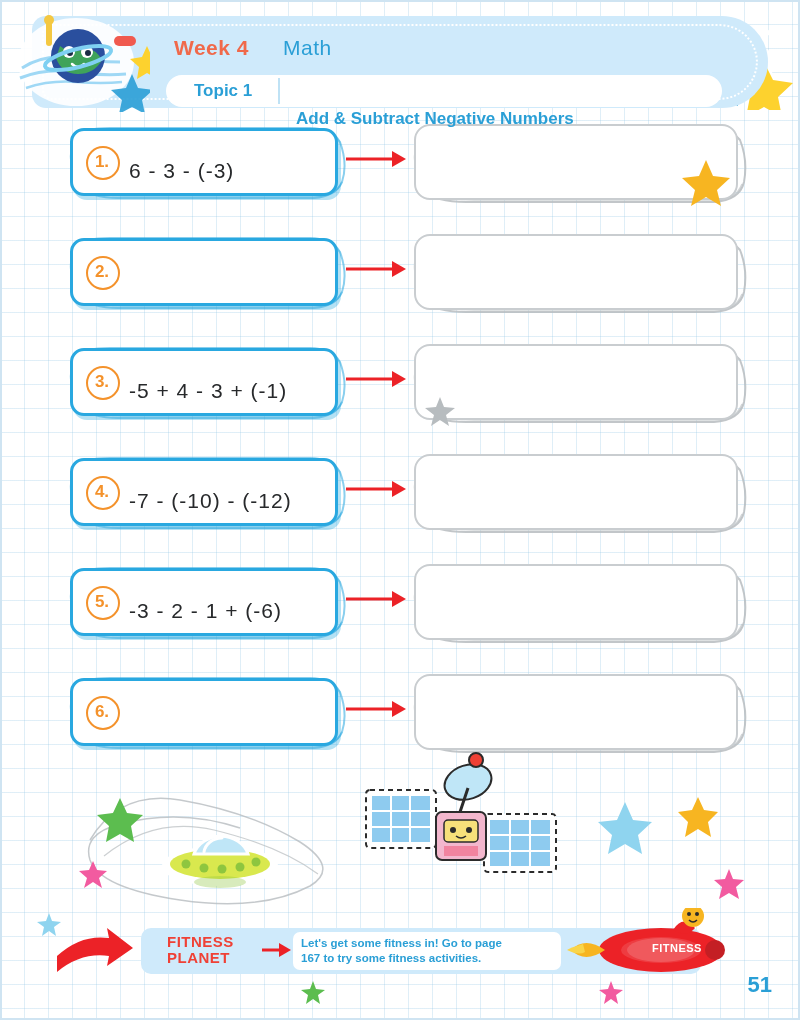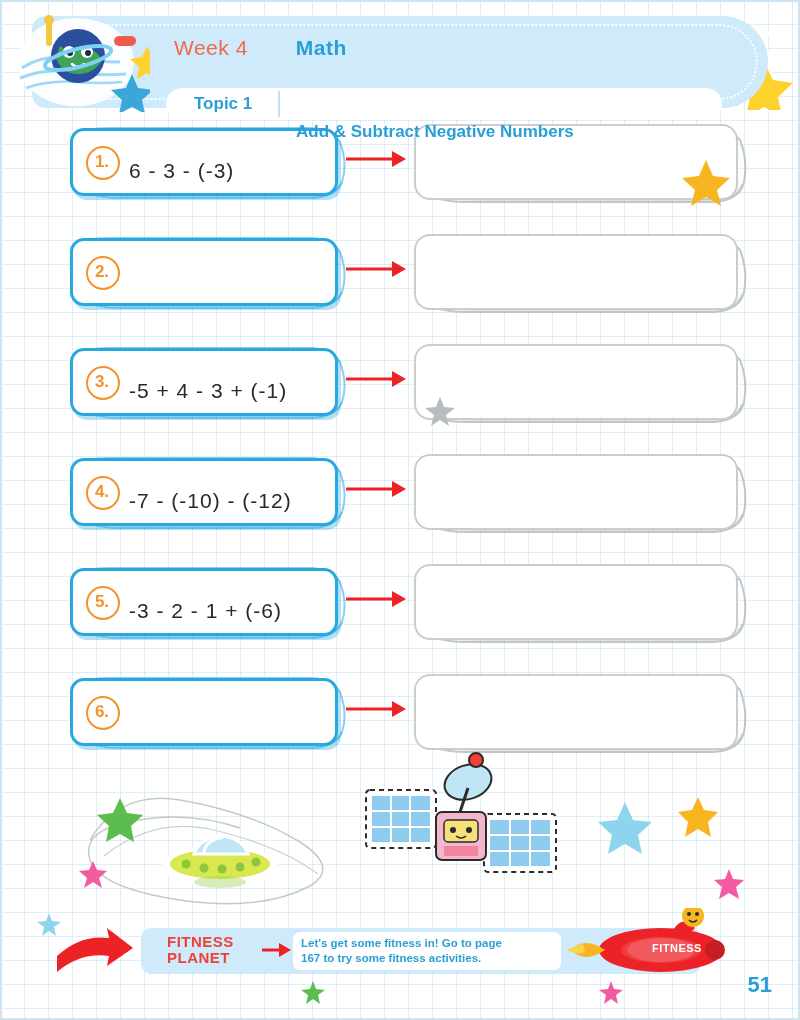--- a/index.html
+++ b/index.html
@@ -72,34 +72,34 @@
     position: absolute;
     left: 160px;
     top: 26px;
     display: flex;
     align-items: center;
     z-index: 6;
   }
   .week-label {
     color: #f0694a;
     font-size: 21px;
-    font-weight: normal;
+    font-weight: bold;
     letter-spacing: 0.5px;
   }
   .subject-label {
     color: #2a9fd6;
     font-size: 21px;
-    font-weight: bold;
-    margin-left: 48px;
+    font-weight: normal;
+    margin-left: 34px;
     letter-spacing: 0.5px;
   }
   .topic-bar {
     position: absolute;
     left: 152px;
-    top: 78px;
+    top: 65px;
     width: 556px;
     height: 32px;
     background: #ffffff;
     border-radius: 16px;
     z-index: 6;
   }
   .topic-label {
     position: absolute;
     left: 28px;
     top: 6px;

